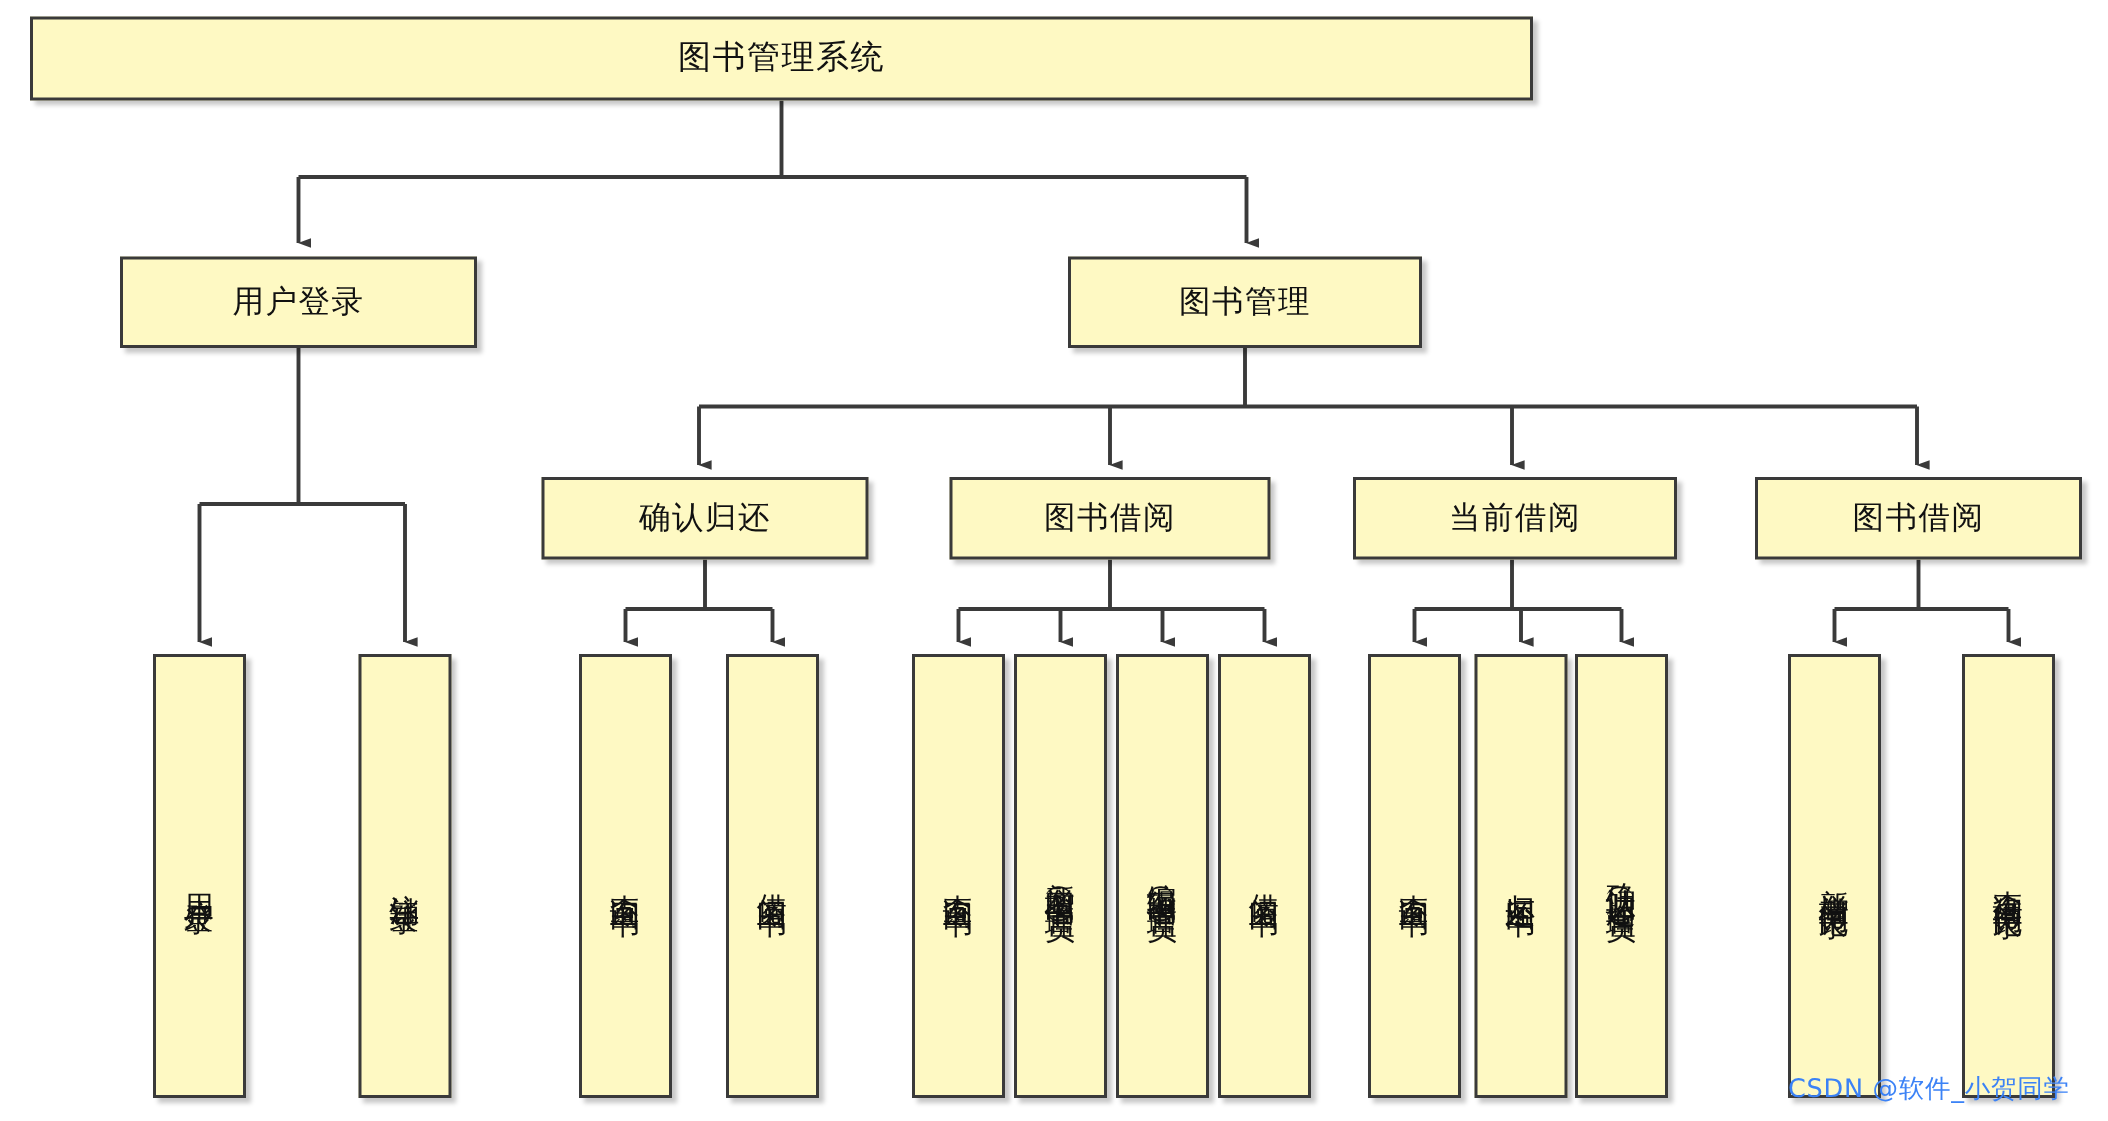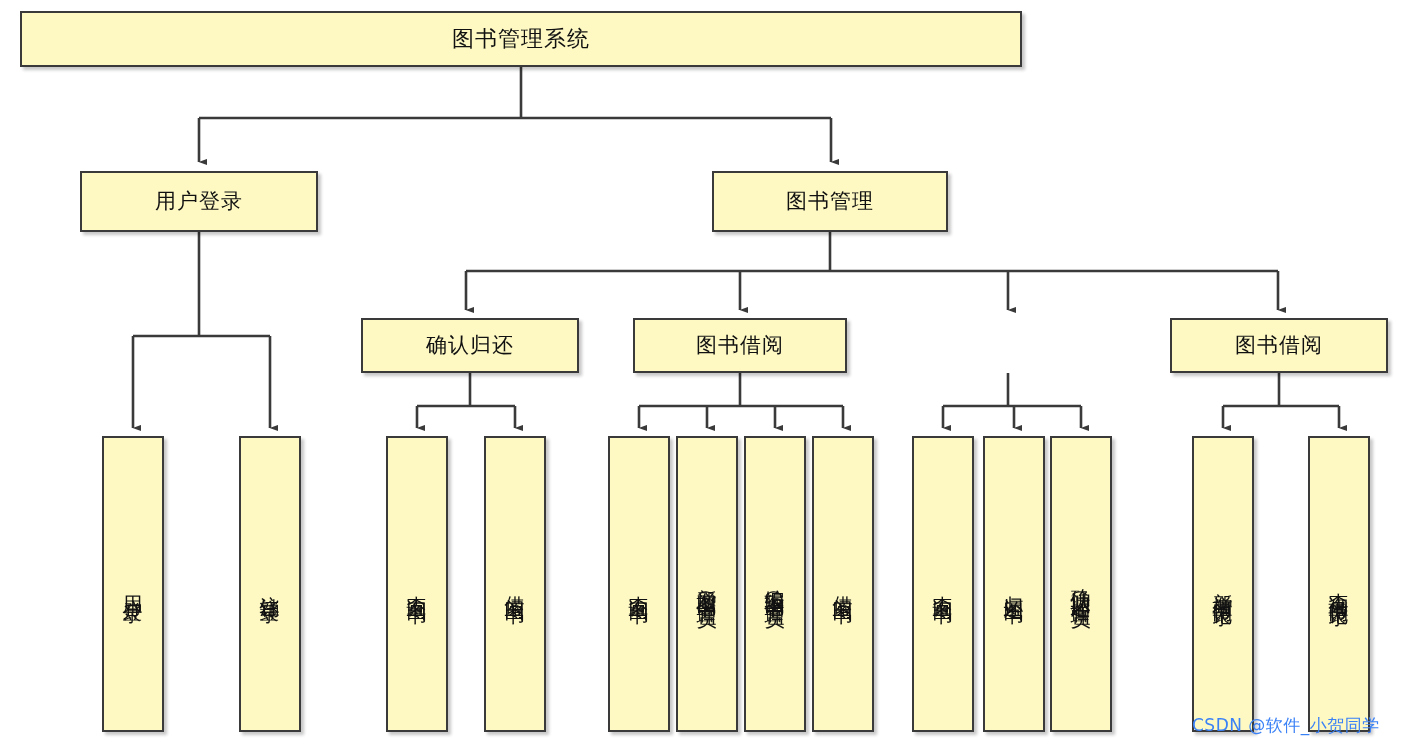--- a/index.html
+++ b/index.html
@@ -137,20 +137,23 @@
   <div class="node" style="left:712px; top:171px; width:236px; height:61px;">
     <span class="label">图书管理</span>
   </div>
 
   <div class="node" style="left:361px; top:318px; width:218px; height:55px;">
     <span class="label">确认归还</span>
   </div>
   <div class="node" style="left:633px; top:318px; width:214px; height:55px;">
     <span class="label">图书借阅</span>
   </div>
+  <div class="node" style="left:902px; top:318px; width:216px; height:55px;">
+    <span class="label">当前借阅</span>
+  </div>
   <div class="node" style="left:1170px; top:318px; width:218px; height:55px;">
     <span class="label">图书借阅</span>
   </div>
 
   <div class="node vertical" style="left:102px; top:436px; width:62px; height:296px;">
     <span class="label">用户登录</span>
   </div>
   <div class="node vertical" style="left:239px; top:436px; width:62px; height:296px;">
     <span class="label">注销登录</span>
   </div>

